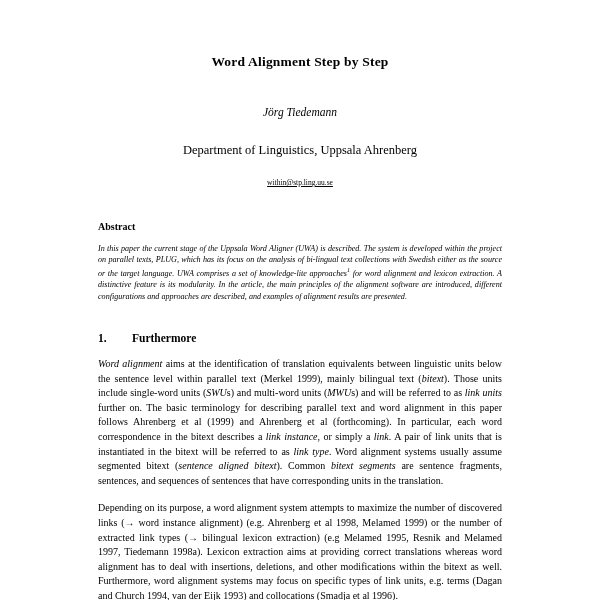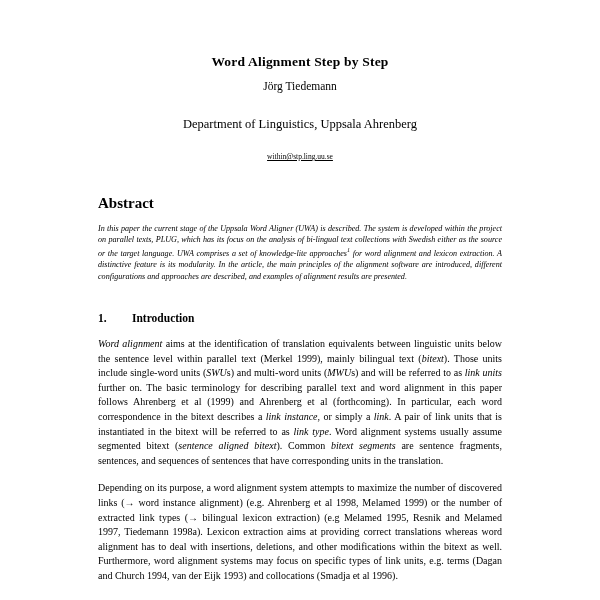--- a/index.html
+++ b/index.html
@@ -25,37 +25,38 @@
     text-align: center;
     font-weight: bold;
     font-size: 13.5px;
     letter-spacing: 0.2px;
     margin-top: 14px;
     margin-bottom: 0;
   }
   .author {
     text-align: center;
     font-size: 11.5px;
-    margin-top: 10px;
+    margin-top: 36px;
+    font-style: italic;
   }
   .affiliation {
     text-align: center;
     font-size: 12.5px;
     margin-top: 25px;
   }
   .email {
     text-align: center;
     font-size: 7.5px;
     margin-top: 20px;
     text-decoration: underline;
     color: #000;
   }
   .section-heading {
     font-weight: bold;
-    font-size: 15px;
+    font-size: 10px;
     margin-top: 34px;
     margin-bottom: 0;
   }
   .abstract-body {
     font-style: italic;
     font-size: 8.1px;
     line-height: 1.42;
     text-align: justify;
     margin-top: 11px;
   }
@@ -95,21 +96,21 @@
   <div class="affiliation">Department of Linguistics, Uppsala Ahrenberg</div>
 
   <div class="email">within@stp.ling.uu.se</div>
 
   <div class="section-heading">Abstract</div>
 
   <div class="abstract-body"><span>In this paper the current stage of the Uppsala Word Aligner (UWA) is described. The system is developed within the project on parallel texts, PLUG, which has its focus on the analysis of bi-lingual text collections with Swedish either as the source or the target language. UWA comprises a set of knowledge-lite approaches</span><sup>1</sup><span> for word alignment and lexicon extraction. A distinctive feature is its modularity. In the article, the main principles of the alignment software are introduced, different configurations and approaches are described, and examples of alignment results are presented.</span></div>
 
   <div class="numbered-heading">
     <span class="num">1.</span>
-    <span>Introduction</span>
+    <span>Furthermore</span>
   </div>
 
   <div id="section-body">
       <p class="body"><span class="it">Word alignment</span><span> aims at the identification of translation equivalents between linguistic units below the sentence level within parallel text (Merkel 1999), mainly bilingual text (</span><span class="it">bitext</span><span>). Those units include single-word units (</span><span class="it">SWU</span><span>s) and multi-word units (</span><span class="it">MWU</span><span>s) and will be referred to as </span><span class="it">link units</span><span> further on. The basic terminology for describing parallel text and word alignment in this paper follows Ahrenberg et al (1999) and Ahrenberg et al (forthcoming). In particular, each word correspondence in the bitext describes a </span><span class="it">link instance</span><span>, or simply a </span><span class="it">link</span><span>. A pair of link units that is instantiated in the bitext will be referred to as </span><span class="it">link type</span><span>. Word alignment systems usually assume segmented bitext (</span><span class="it">sentence aligned bitext</span><span>). Common </span><span class="it">bitext segments</span><span> are sentence fragments, sentences, and sequences of sentences that have corresponding units in the translation.</span></p>
       <p class="body"><span>Depending on its purpose, a word alignment system attempts to maximize the number of discovered links (</span><span class="arrow">→</span><span> word instance alignment) (e.g. Ahrenberg et al 1998, Melamed 1999) or the number of extracted link types (</span><span class="arrow">→</span><span> bilingual lexicon extraction) (e.g Melamed 1995, Resnik and Melamed 1997, Tiedemann 1998a). Lexicon extraction aims at providing correct translations whereas word alignment has to deal with insertions, deletions, and other modifications within the bitext as well. Furthermore, word alignment systems may focus on specific types of link units, e.g. terms (Dagan and Church 1994, van der Eijk 1993) and collocations (Smadja et al 1996).</span></p>
       <p class="body"><span>The single word alignment models likely</span></p>
     </div>
 
 </div>
 

